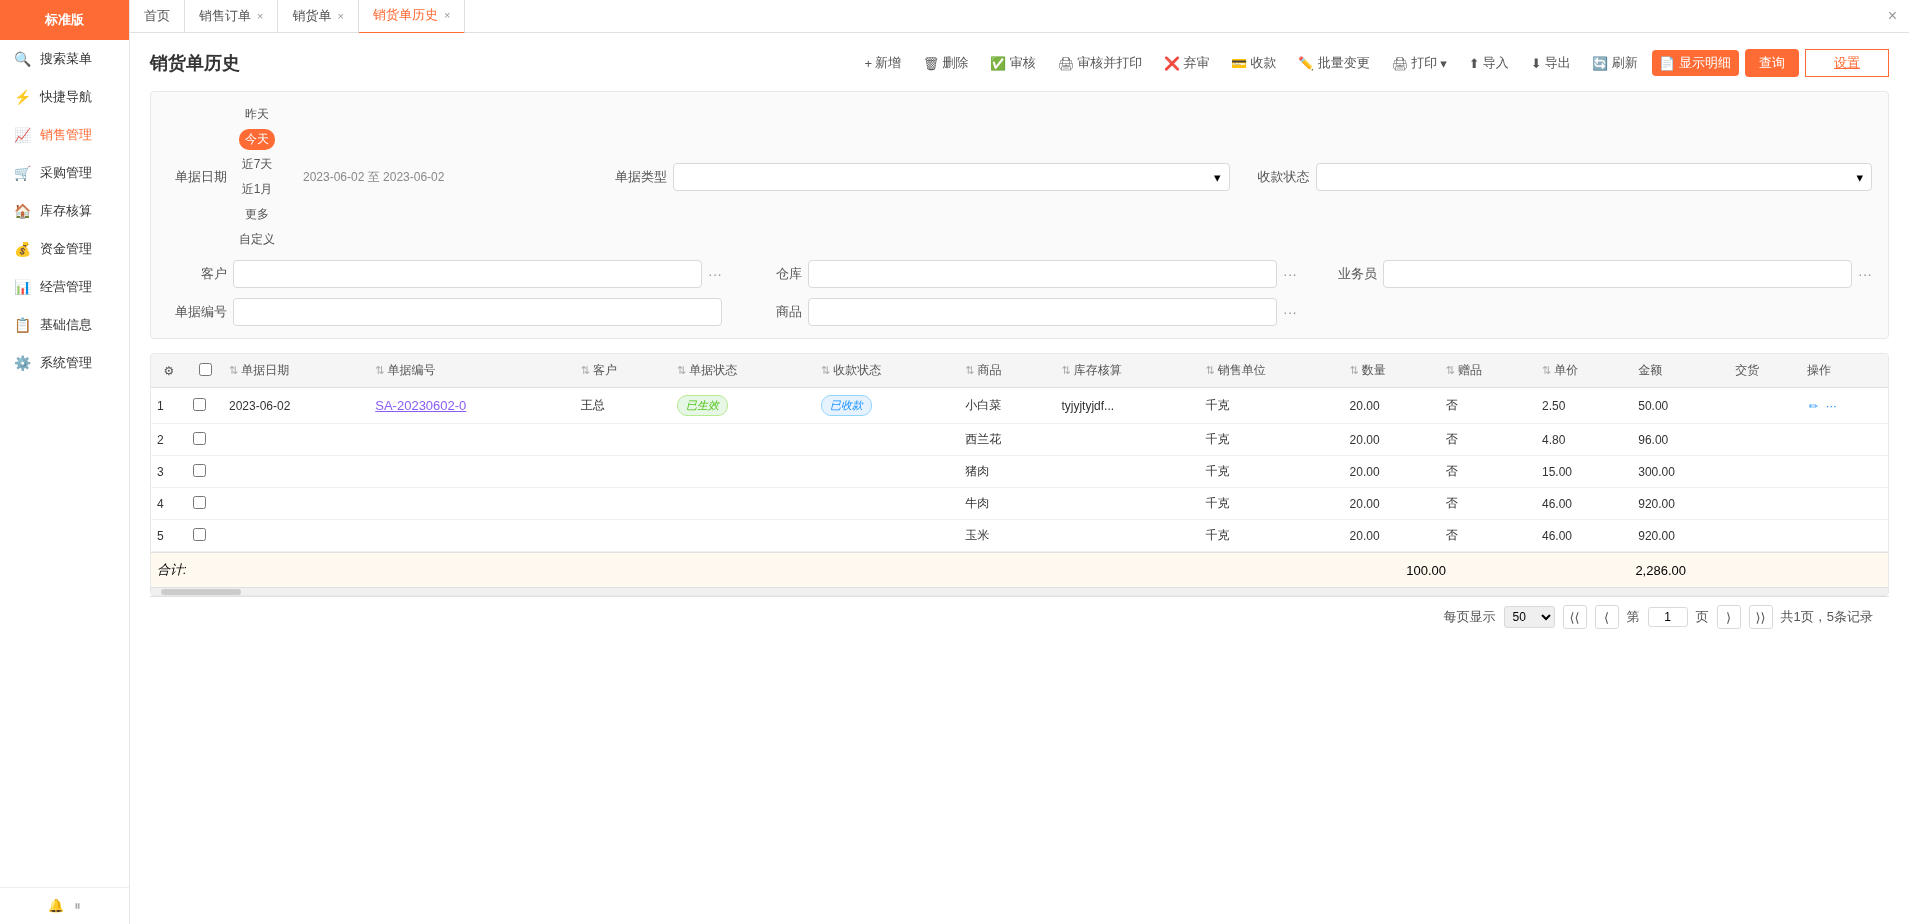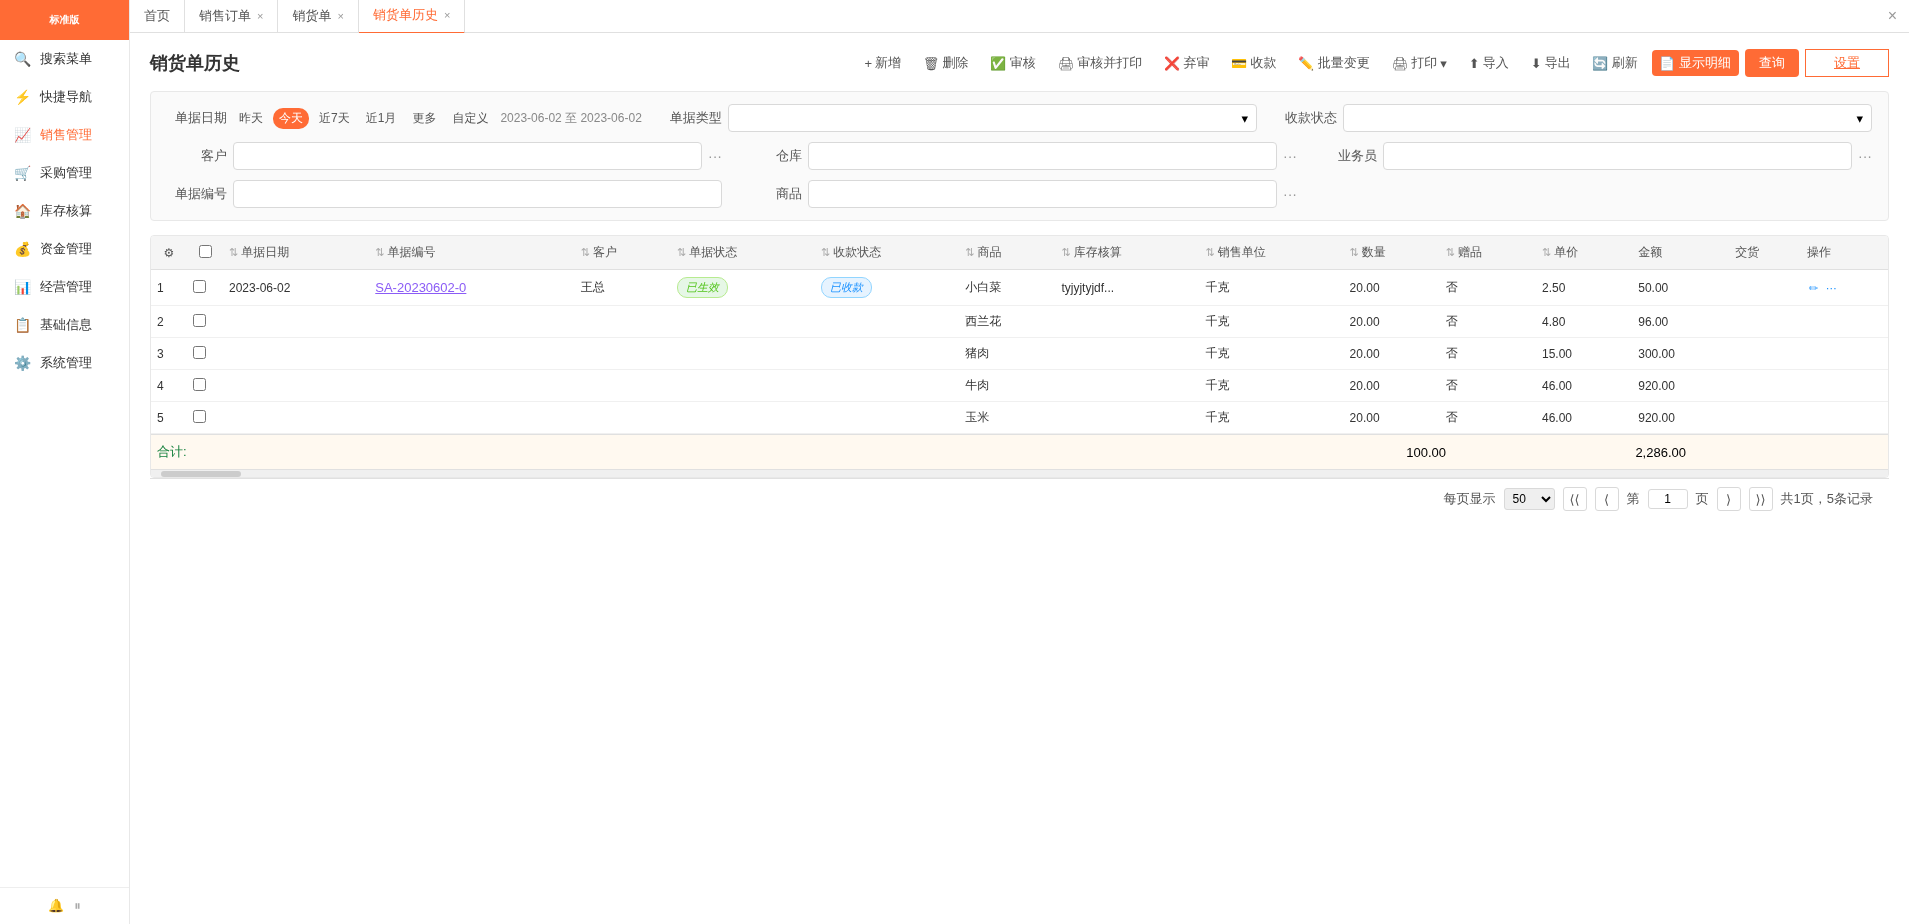--- a/index.html
+++ b/index.html
@@ -15,21 +15,21 @@
       height: 100%;
       flex-shrink: 0;
     }
     .sidebar-logo {
       height: 40px;
       background: #ff6b35;
       display: flex;
       align-items: center;
       justify-content: center;
       color: #fff;
-      font-size: 10px;
+      font-size: 13px;
       font-weight: bold;
     }
     .sidebar-item {
       display: flex;
       align-items: center;
       gap: 8px;
       padding: 10px 14px;
       cursor: pointer;
       color: #333;
       transition: background 0.2s;
@@ -197,36 +197,38 @@
       height: 28px;
       display: flex;
       align-items: center;
       justify-content: space-between;
       cursor: pointer;
     }
     .date-shortcuts {
       display: flex;
       align-items: center;
       gap: 4px;
+      flex-direction: column;
     }
     .date-shortcut {
       padding: 2px 6px;
       font-size: 12px;
       cursor: pointer;
       color: #555;
       border-radius: 2px;
     }
     .date-shortcut.active {
       background: #ff6b35;
       color: #fff;
       border-radius: 10px;
     }
     .date-range {
       font-size: 12px;
       color: #888;
+      margin-left: 16px;
     }
     .filter-more {
       text-align: center;
       color: #1890ff;
       font-size: 12px;
       cursor: pointer;
       padding: 4px 0 0;
     }
     .filter-ellipsis {
       color: #999;
@@ -291,21 +293,21 @@
     
     .table-footer {
       background: #fff9f0;
       border-top: 1px solid #e0e0e0;
       padding: 8px 6px;
       display: flex;
       align-items: center;
       font-size: 12px;
       font-weight: 500;
     }
-    .footer-label { width: 140px; color: #15803d; }
+    .footer-label { width: 140px; color: #000000; font-style: italic; }
 
     
     .pagination-bar {
       display: flex;
       align-items: center;
       justify-content: flex-end;
       padding: 8px 16px;
       gap: 8px;
       border-top: 1px solid #e0e0e0;
       background: #fff;

